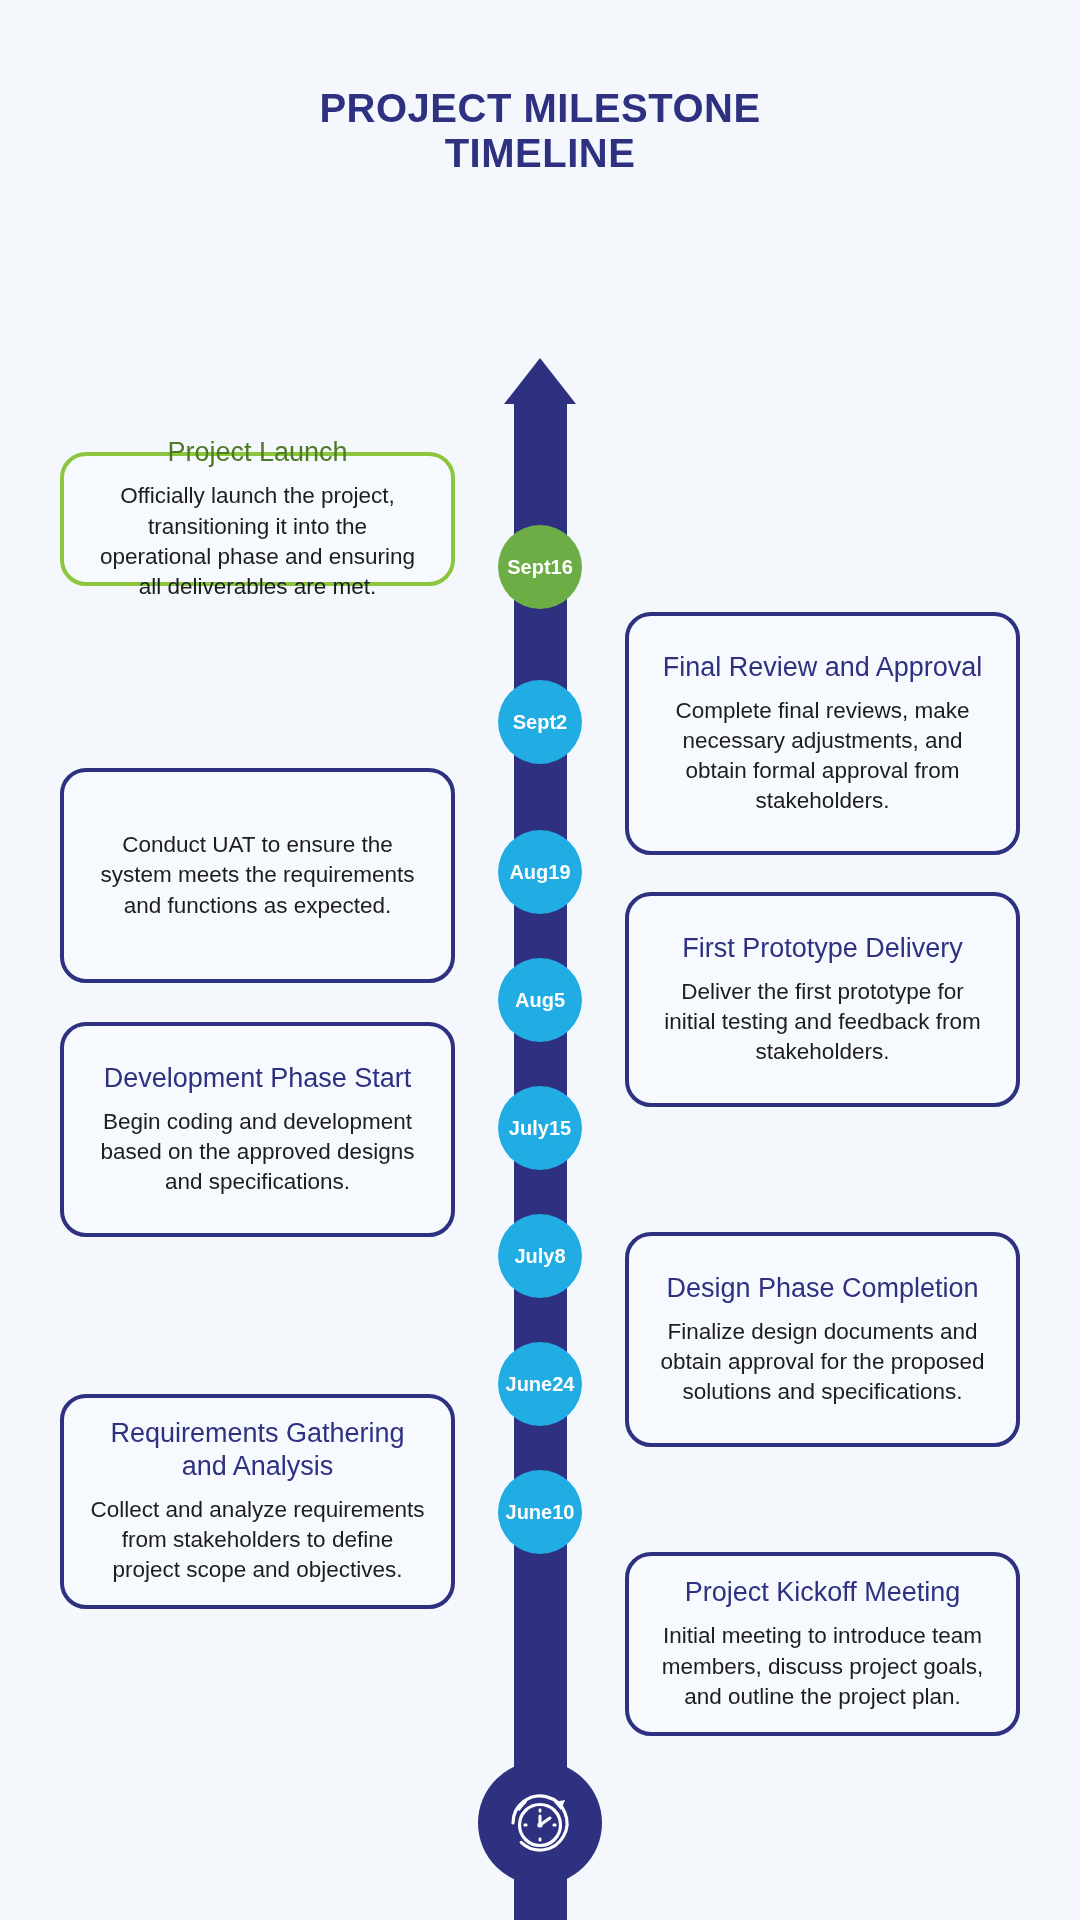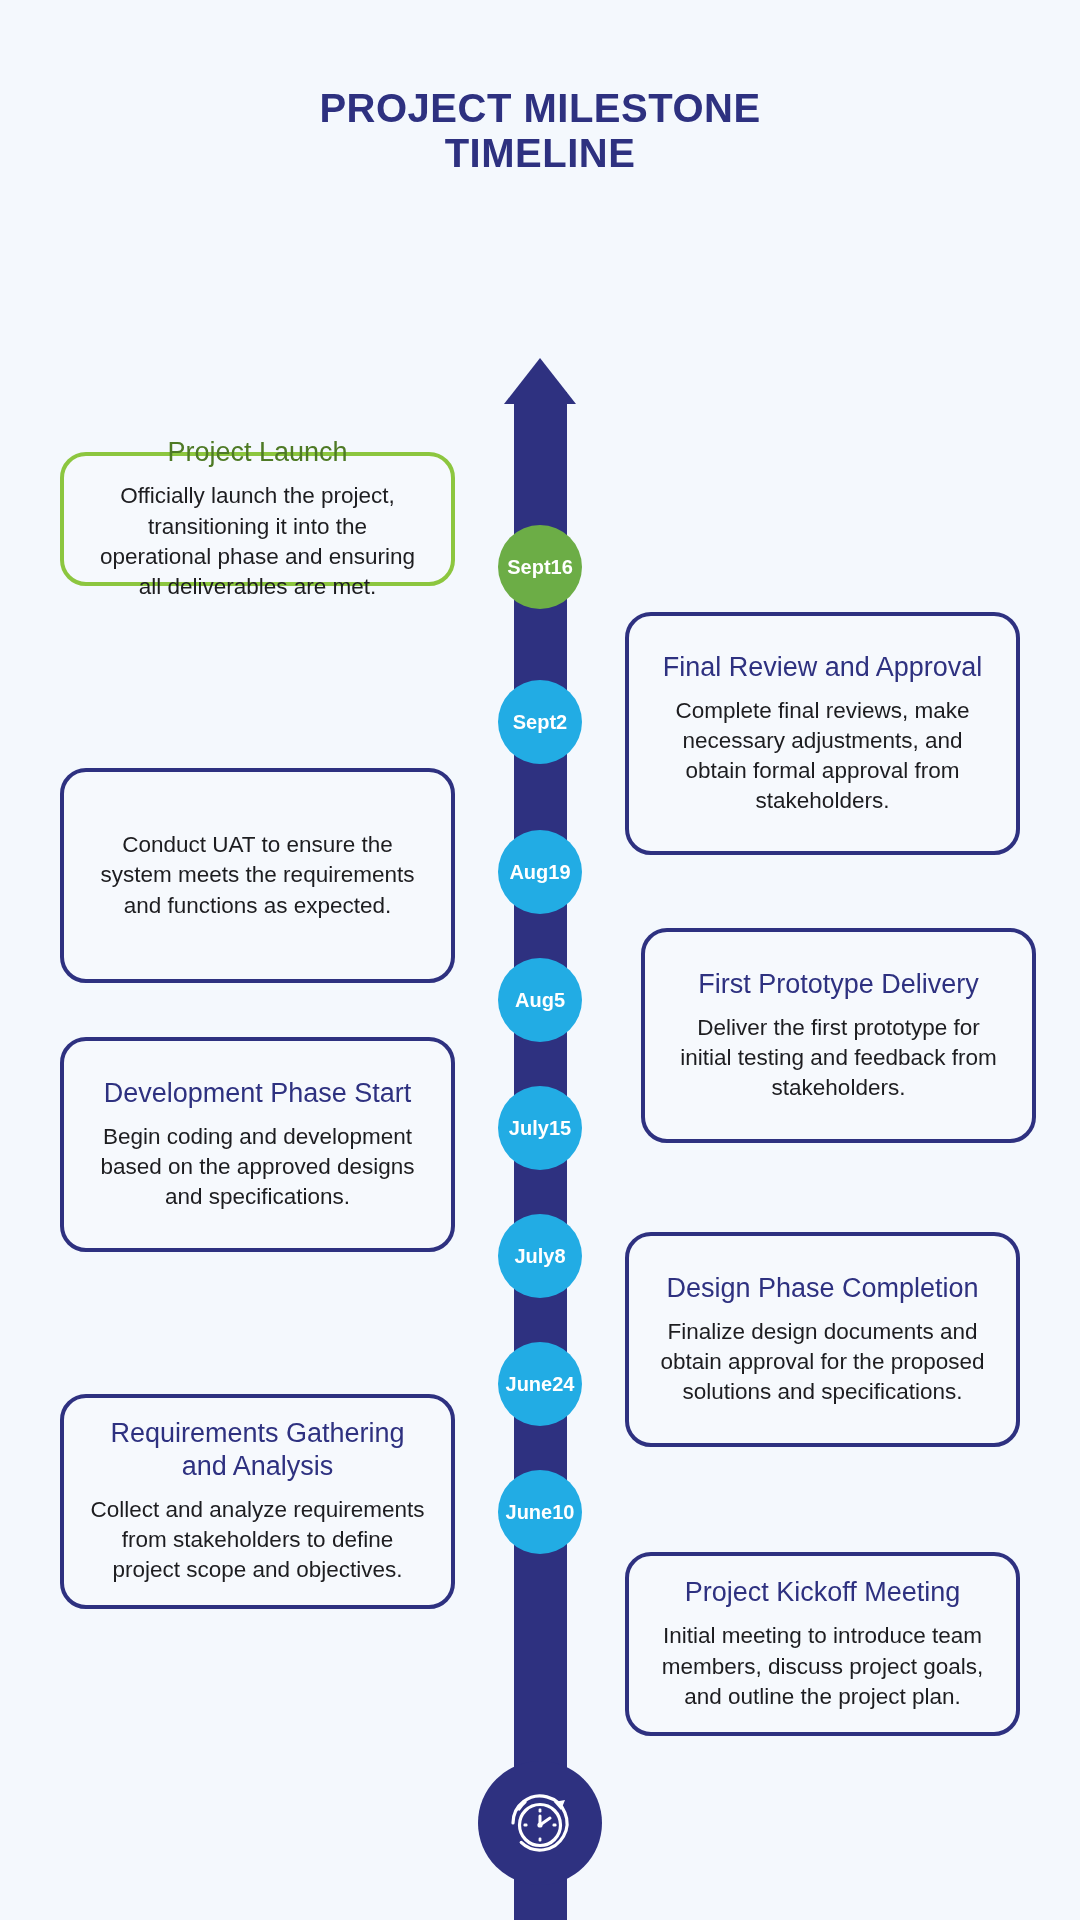--- a/index.html
+++ b/index.html
@@ -214,36 +214,36 @@
 
 <div class="card left green-card" style="top:452px;height:134px;">
   <div class="card-title">Project Launch</div>
   <div class="card-body">Officially launch the project, transitioning it into the operational phase and ensuring all deliverables are met.</div>
 </div>
 
 <div class="card left" style="top:768px;height:215px;">
   <div class="card-body">Conduct UAT to ensure the system meets the requirements and functions as expected.</div>
 </div>
 
-<div class="card left" style="top:1022px;height:215px;margin-top:15px;">
+<div class="card left" style="top:1022px;height:215px;">
   <div class="card-title">Development Phase Start</div>
   <div class="card-body">Begin coding and development based on the approved designs and specifications.</div>
 </div>
 
 <div class="card left" style="top:1394px;height:215px;">
   <div class="card-title">Requirements Gathering and Analysis</div>
   <div class="card-body">Collect and analyze requirements from stakeholders to define project scope and objectives.</div>
 </div>
 
 <div class="card right" style="top:612px;height:243px;">
   <div class="card-title">Final Review and Approval</div>
   <div class="card-body">Complete final reviews, make necessary adjustments, and obtain formal approval from stakeholders.</div>
 </div>
 
-<div class="card right" style="top:928px;height:215px;margin-left:16px;">
+<div class="card right" style="top:892px;height:215px;">
   <div class="card-title">First Prototype Delivery</div>
   <div class="card-body">Deliver the first prototype for initial testing and feedback from stakeholders.</div>
 </div>
 
 <div class="card right" style="top:1232px;height:215px;">
   <div class="card-title">Design Phase Completion</div>
   <div class="card-body">Finalize design documents and obtain approval for the proposed solutions and specifications.</div>
 </div>
 
 <div class="card right" style="top:1552px;height:184px;">

